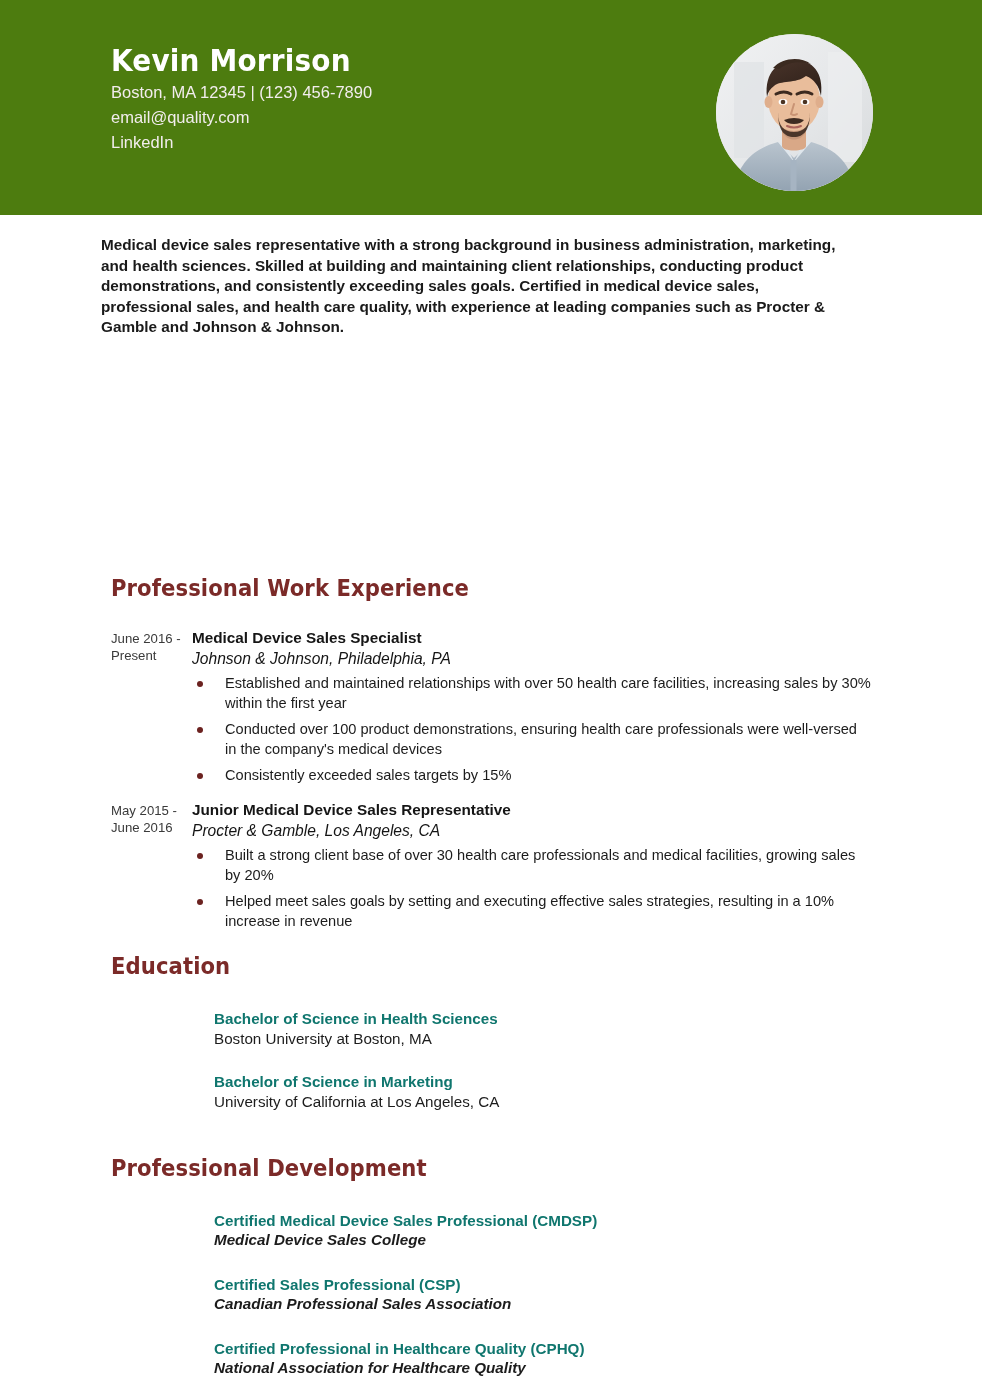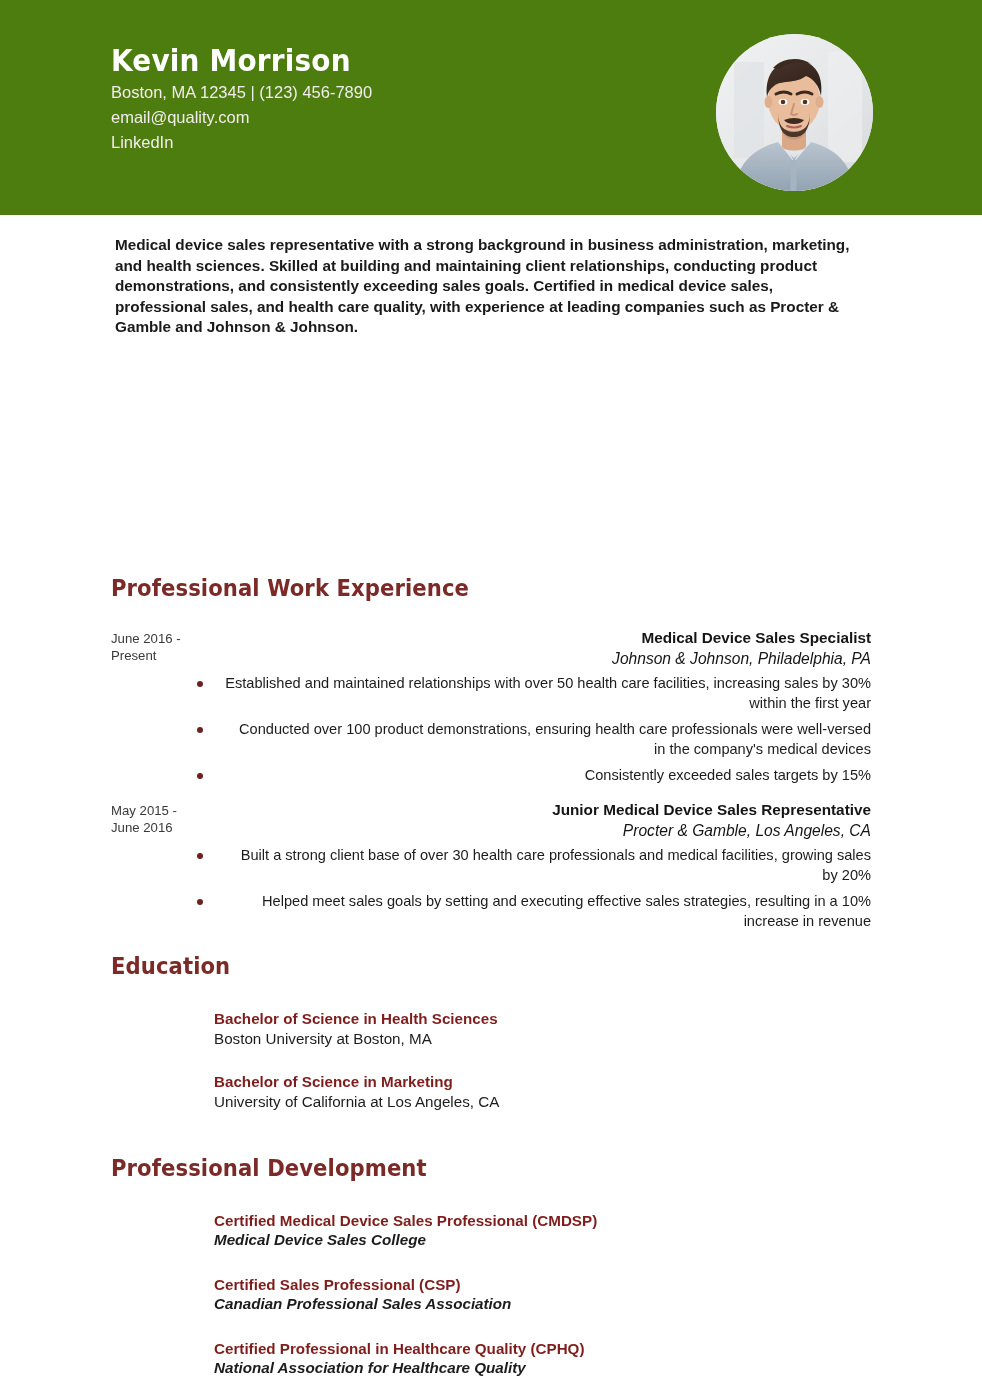--- a/index.html
+++ b/index.html
@@ -72,21 +72,21 @@
   }
   .avatar svg { display: block; width: 157px; height: 157px; }
 
   
   .page-body {
     position: relative;
     padding: 0;
   }
   .summary {
     position: absolute;
-    left: 115px;
+    left: 101px;
     top: 20px;
     width: 744px;
     font-family: "Liberation Sans", sans-serif;
     font-weight: bold;
     font-size: 15.3px;
     line-height: 20.6px;
     color: #1a1a1a;
     text-align: left;
   }
 
@@ -116,21 +116,20 @@
     left: 0;
     top: 2px;
     width: 90px;
     font-size: 13.2px;
     line-height: 17px;
     color: #3a3a3a;
     font-family: "Liberation Sans", sans-serif;
   }
   .exp-main {
     margin-left: 81px;
-    text-align: right;
   }
   .exp-title {
     font-size: 15.3px;
     font-weight: bold;
     line-height: 20px;
     color: #151515;
   }
   .exp-company {
     font-size: 15.6px;
     font-style: italic;
@@ -164,21 +163,21 @@
 
   
   .stack-entry {
     margin-left: 214px;
     margin-bottom: 22px;
   }
   .stack-primary {
     font-size: 15.2px;
     font-weight: bold;
     line-height: 19px;
-    color: #7f1d1d;
+    color: #0f766e;
   }
   .stack-secondary {
     font-size: 15.2px;
     line-height: 22px;
     color: #1c1c1c;
   }
   .stack-secondary.bold {
     font-weight: bold;
     line-height: 19px;
     font-style: italic;

